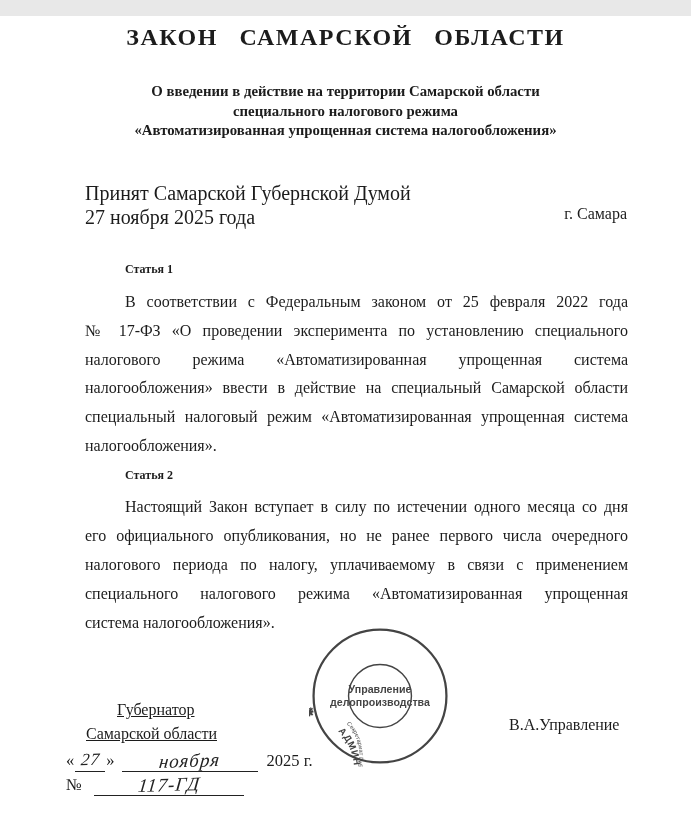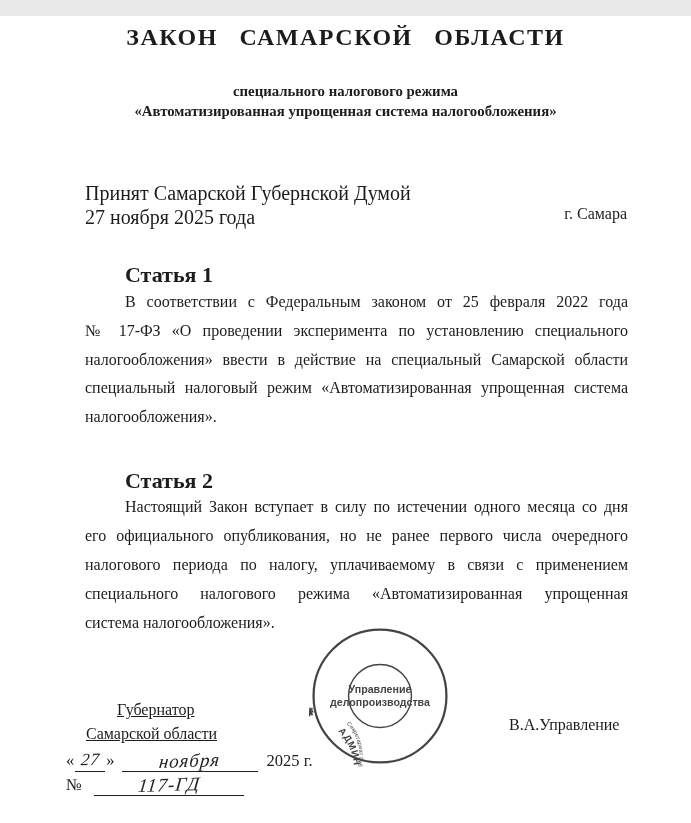--- a/index.html
+++ b/index.html
@@ -25,21 +25,21 @@
   }
   .adopted {
     position: absolute; top: 166px; left: 85px;
     font-size: 20px; line-height: 23.5px;
   }
   .city {
     position: absolute; top: 189px; right: 64px; font-size: 16px;
   }
   .article-heading {
     position: absolute; left: 125px;
-    font-size: 22px; font-weight: bold;
+    font-size: 12px; font-weight: bold;
   }
   .heading-1 { top: 246px; }
   .heading-2 { top: 452px; }
   .para {
     position: absolute; left: 85px; width: 543px;
     font-size: 16px;
   }
   .para-1 { top: 272px; line-height: 28.8px; }
   .para-2 { top: 477px; line-height: 28.9px; }
   .jline { text-align: justify; text-align-last: justify; }
@@ -85,36 +85,38 @@
   .hand-day { font-size: 17px; top: -1px; }
 </style>
 </head>
 <body>
 
 <div class="page">
 
   <h1 class="doc-title">ЗАКОН САМАРСКОЙ ОБЛАСТИ</h1>
 
   <div class="doc-subtitle">
+    <div>О введении в действие на территории Самарской области</div>
     <div>специального налогового режима</div>
     <div>«Автоматизированная упрощенная система налогообложения»</div>
   </div>
 
   <div class="adopted">
     <div>Принят Самарской Губернской Думой</div>
     <div>27 ноября 2025 года</div>
   </div>
 
   <div class="city">г. Самара</div>
 
   <div class="article-heading heading-1">Статья 1</div>
 
   <div class="para para-1">
     <div class="jline indent">В соответствии с Федеральным законом от 25 февраля 2022 года</div>
     <div class="jline">№ 17-ФЗ «О проведении эксперимента по установлению специального</div>
+    <div class="jline">налогового режима «Автоматизированная упрощенная система</div>
     <div class="jline">налогообложения» ввести в действие на специальный Самарской области</div>
     <div class="jline">специальный налоговый режим «Автоматизированная упрощенная система</div>
     <div class="lline">налогообложения».</div>
   </div>
 
   <div class="article-heading heading-2">Статья 2</div>
 
   <div class="para para-2">
     <div class="jline indent">Настоящий Закон вступает в силу по истечении одного месяца со дня</div>
     <div class="jline">его официального опубликования, но не ранее первого числа очередного</div>

